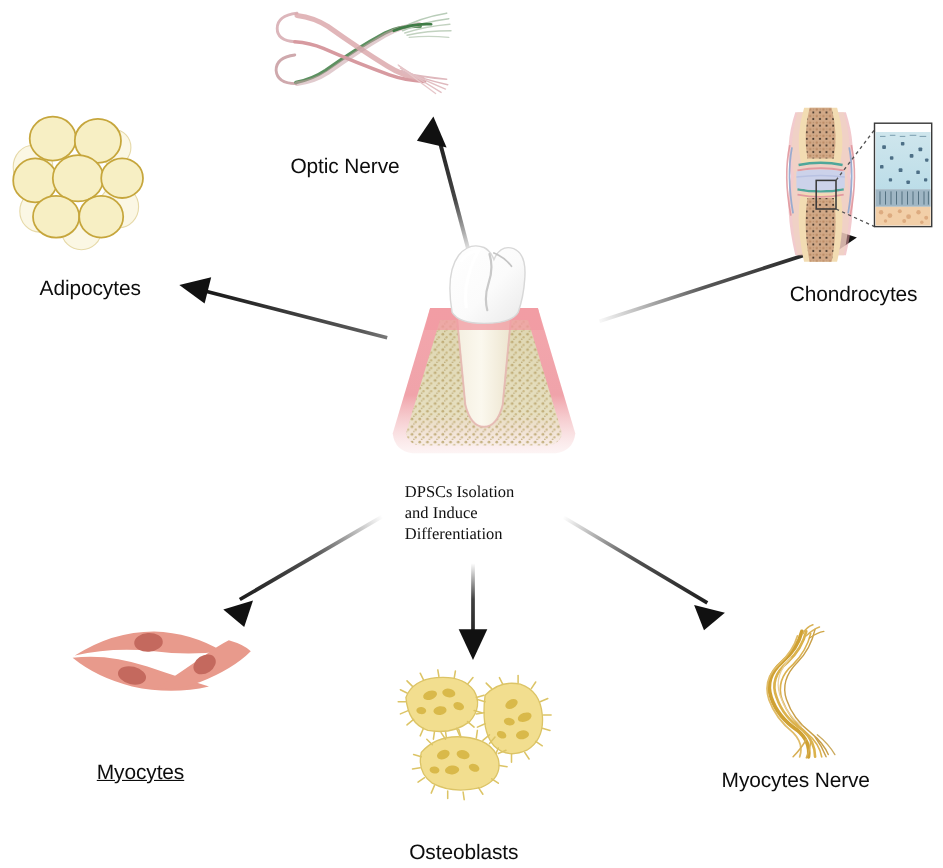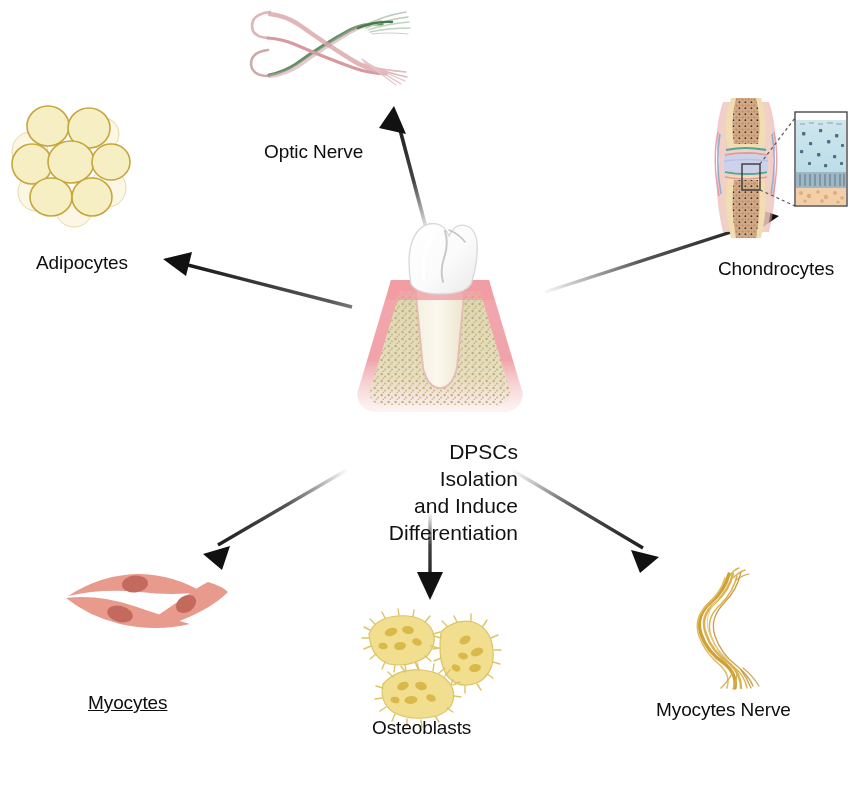--- a/index.html
+++ b/index.html
@@ -18,24 +18,24 @@
     color:#0d0d0d;
     font-family:"Liberation Sans",sans-serif;
     font-size:19px;
     line-height:1.18;
     letter-spacing:-0.1px;
     white-space:nowrap;
   }
   .center-label{
     position:absolute;
     color:#111111;
-    font-family:Liberation Sans, sans-serif;
-    font-size:21px;
+    font-family:Liberation Serif, serif;
+    font-size:15px;
     line-height:1.28;
-    text-align:right;
+    text-align:left;
     white-space:pre-line;
   }
   .arrows{position:absolute;left:0;top:0;width:857px;height:789px;pointer-events:none;}
   svg{display:block;overflow:visible;}
 </style>
 </head>
 <body>
 
 <div id="figure">
 
@@ -421,21 +421,21 @@
         <g fill="#d9b94a">
           <ellipse cx="48" cy="78" rx="6" ry="4" transform="rotate(-22 48 78)"></ellipse>
           <ellipse cx="66" cy="78" rx="6" ry="4" transform="rotate(14 66 78)"></ellipse>
           <ellipse cx="56" cy="92" rx="6.5" ry="4" transform="rotate(-6 56 92)"></ellipse>
           <ellipse cx="76" cy="90" rx="5" ry="3.4" transform="rotate(22 76 90)"></ellipse>
           <ellipse cx="40" cy="92" rx="4.5" ry="3.2" transform="rotate(8 40 92)"></ellipse>
         </g>
       </g>
     </svg>
   </div>
-  <div class="label" style="left:372px;top:717px;">Osteoblasts</div>
+  <div class="label" style="left:372px;top:765px;">Osteoblasts</div>
 
   <div class="node art" style="left:675px;top:568px;width:130px;height:122px;">
     <svg width="130" height="122" viewBox="0 0 130 122">
       <g fill="none" stroke-linecap="round">
 
         <path d="M54,6 Q50,22 36,34 Q20,48 26,66 Q32,84 50,96 Q62,106 60,120" stroke="#cfa133" stroke-width="3.4"></path>
         <path d="M58,6 Q54,22 41,34 Q24,48 31,66 Q37,84 55,96 Q66,106 66,120" stroke="#dbb24c" stroke-width="2.4"></path>
 
         <path d="M50,10 Q46,24 33,36 Q18,50 24,68 Q30,85 46,98 Q56,108 52,120" stroke="#e0bc68" stroke-width="1.6"></path>
         <path d="M62,8 Q58,24 46,36 Q30,50 36,68 Q42,85 58,98 Q70,108 72,120" stroke="#dcb24f" stroke-width="1.5"></path>

